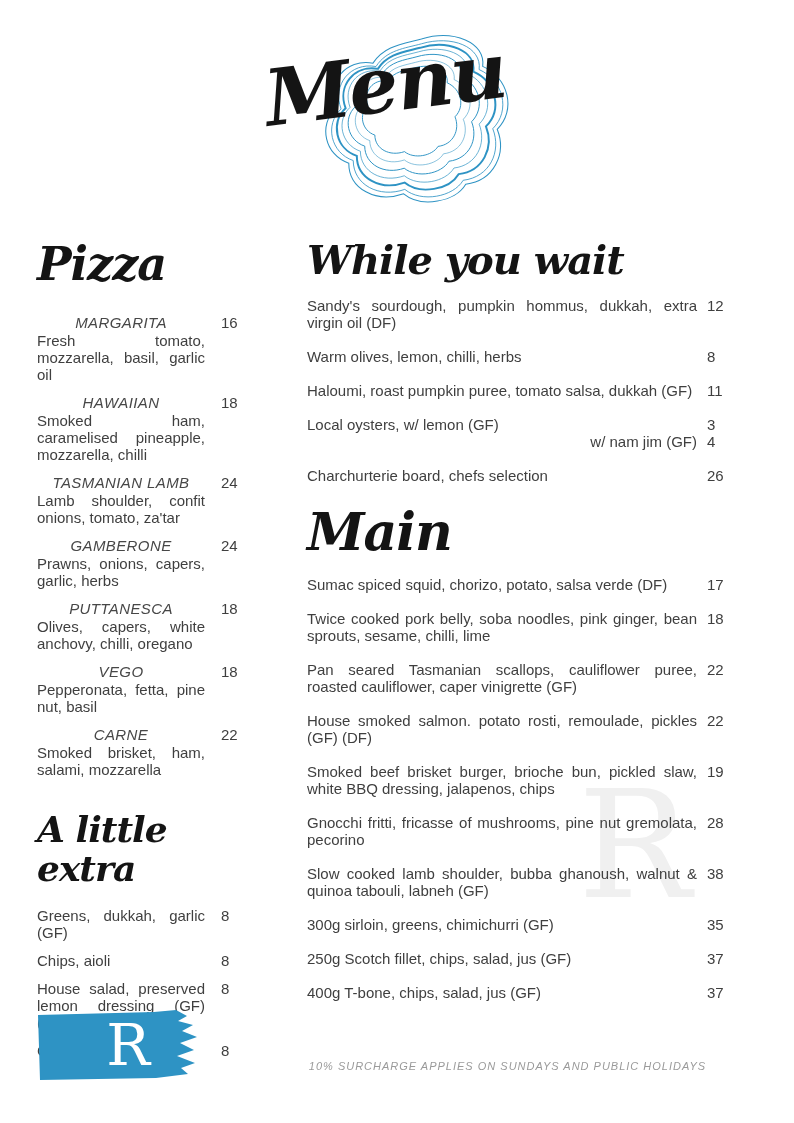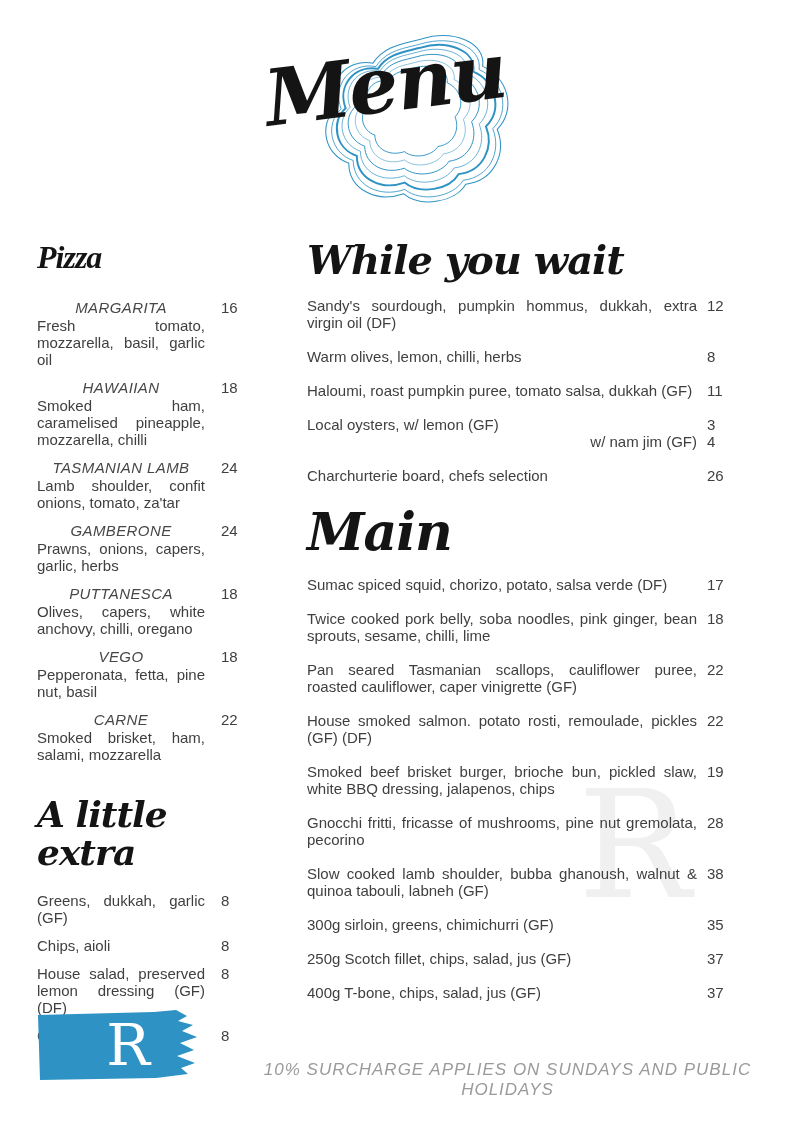--- a/index.html
+++ b/index.html
@@ -14,21 +14,21 @@
     position:absolute; left:14px; top:34px; width:300px;
     font-family:"DejaVu Serif", serif; font-style:italic; font-weight:bold;
     font-size:78px; line-height:1; color:#141414; transform:rotate(-7deg);
     letter-spacing:-2px;
   }
   
   .script {
     font-family:"DejaVu Serif", serif; font-style:italic; font-weight:bold;
     color:#141414; margin:0; line-height:1.08; letter-spacing:-1px;
   }
-  .h-pizza { font-size:32px; margin-bottom:24px;font-family:Liberation Serif, serif; }
+  .h-pizza { font-size:46px; margin-bottom:24px; }
   .h-extra { font-size:36px; margin-top:32px; margin-bottom:20px; }
   .h-wait  { font-size:40px; margin-bottom:16px; }
   .h-main  { font-size:52px; margin-top:20px; margin-bottom:16px; }
   
   .col-left  { position:absolute; left:37px;  top:240px; width:210px; z-index:2; }
   .col-right { position:absolute; left:307px; top:238px; width:432px; z-index:2; }
   .row { display:flex; justify-content:space-between; align-items:flex-start; }
   .cell-text { text-align:justify; font-size:15px; line-height:17px; }
   .col-left  .cell-text { width:168px; }
   .col-right .cell-text { width:390px; }
@@ -43,21 +43,21 @@
   .watermark {
     position:absolute; left:578px; top:770px; z-index:1;
     font-family:"DejaVu Serif", serif; font-size:150px; line-height:1;
     color:#f0f0f0; user-select:none;
   }
   
   .logo { position:absolute; left:36px; top:1008px; z-index:2; }
   
   .footer {
     position:absolute; left:235px; top:1060px; width:545px; z-index:2;
-    text-align:center; font-style:italic; font-size:17px; letter-spacing:1px;
+    text-align:center; font-style:italic; font-size:11px; letter-spacing:1px;
     color:#9a9a9a;
   }
 </style>
 </head>
 <body>
 
 <div class="page">
 
   <div class="header">
     <svg class="swirl" viewBox="0 0 300 220" width="242" height="208" aria-hidden="true">

